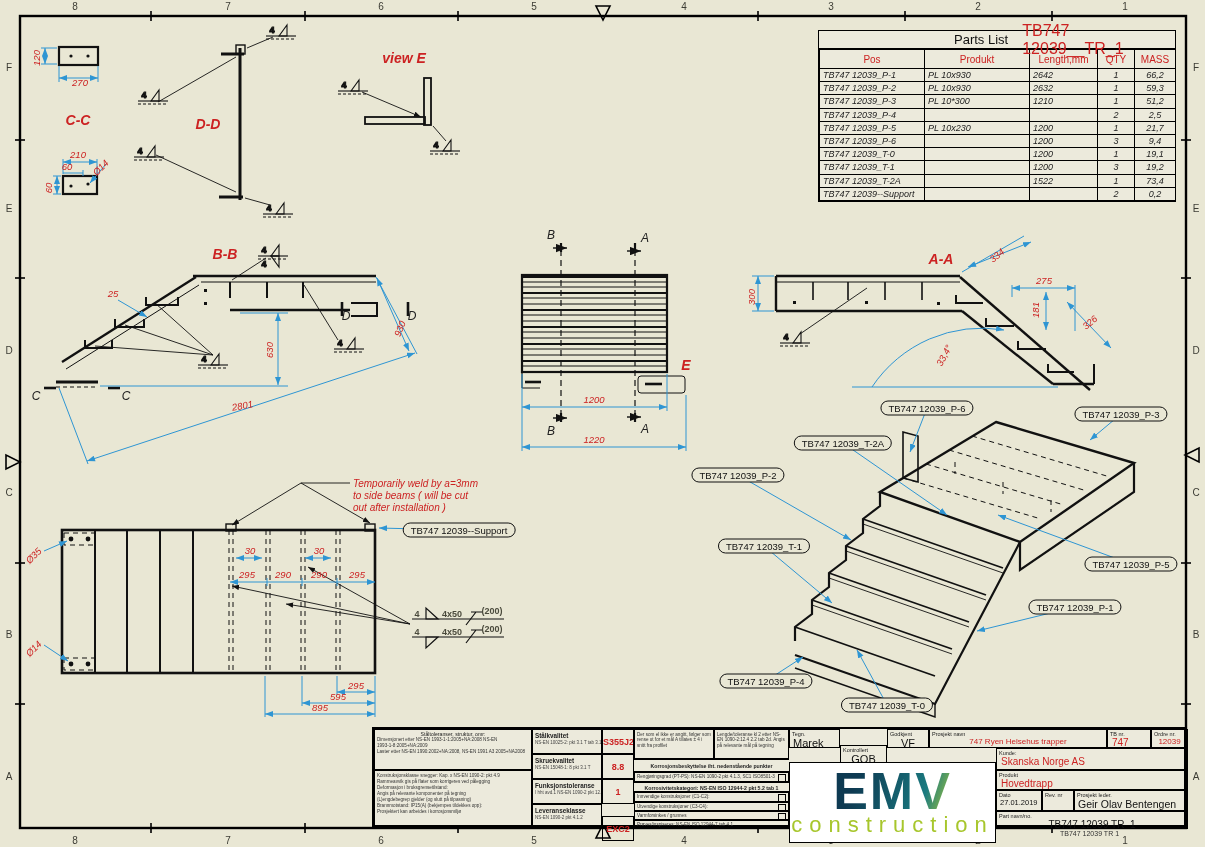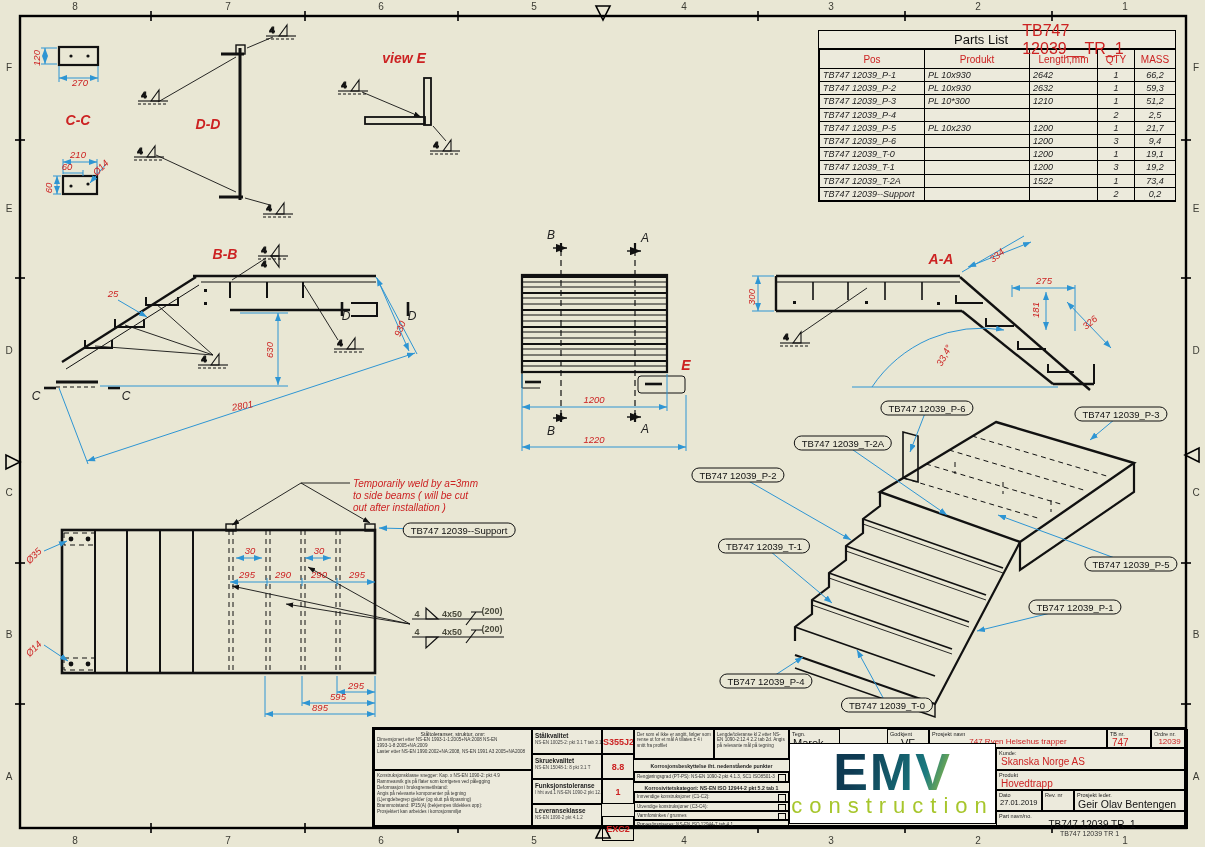--- a/index.html
+++ b/index.html
@@ -712,21 +712,21 @@
   </div>
   <div class="c" style="left:733px;top:0;width:44px;height:19px">
     <div class="lab">TB nr.</div>
     <div class="rv8">747</div>
   </div>
   <div class="c" style="left:777px;top:0;width:37px;height:19px">
     <div class="lab">Ordre nr.</div>
     <div class="rv8c">12039</div>
   </div>
 
-  <div class="c logo" style="left:415px;top:14px;width:207px;height:81px">
+  <div class="c logo" style="left:415px;top:33px;width:207px;height:81px">
     <div class="emv">EMV</div>
     <div class="cons">construction</div>
   </div>
   <div class="c" style="left:622px;top:19px;width:192px;height:22px">
     <div class="lab">Kunde:</div>
     <div class="rv8">Skanska Norge AS</div>
   </div>
   <div class="c" style="left:622px;top:41px;width:192px;height:20px">
     <div class="lab">Produkt</div>
     <div class="rv8">Hovedtrapp</div>

